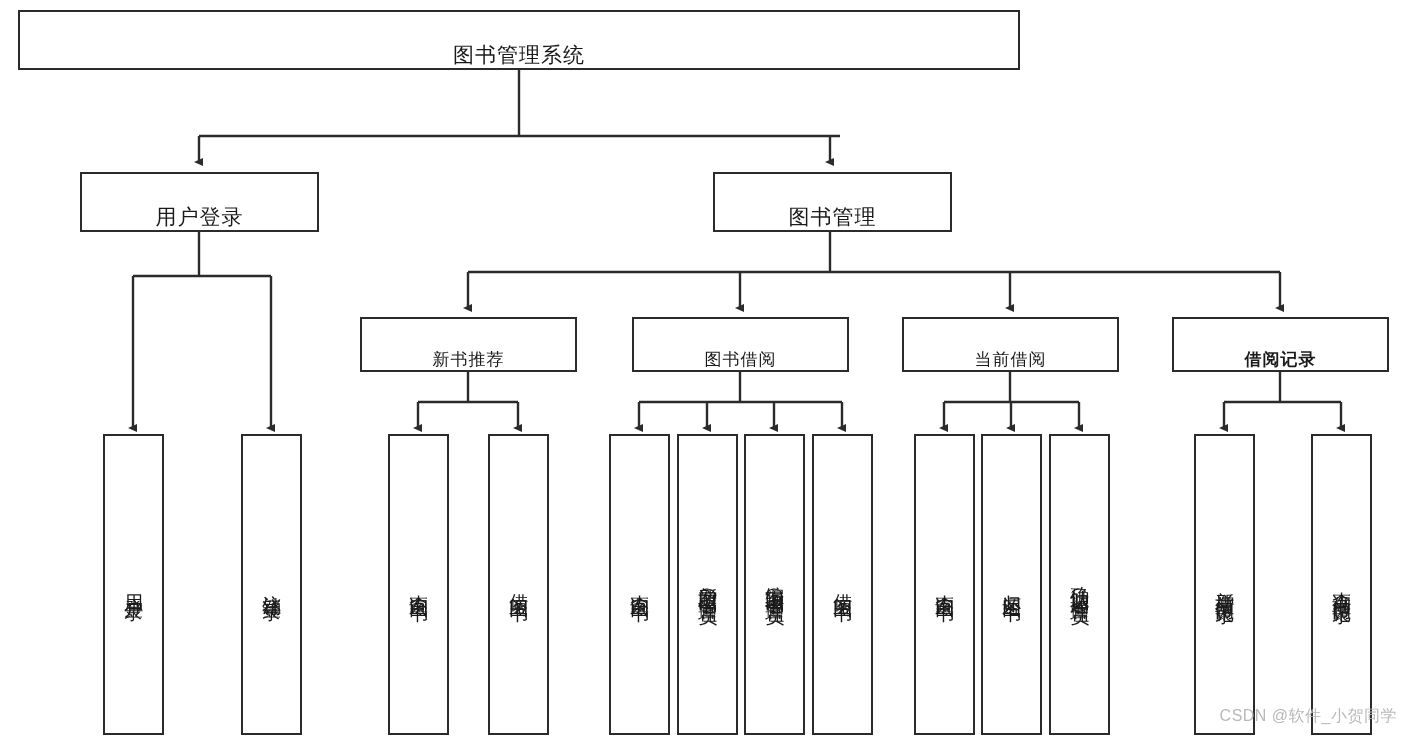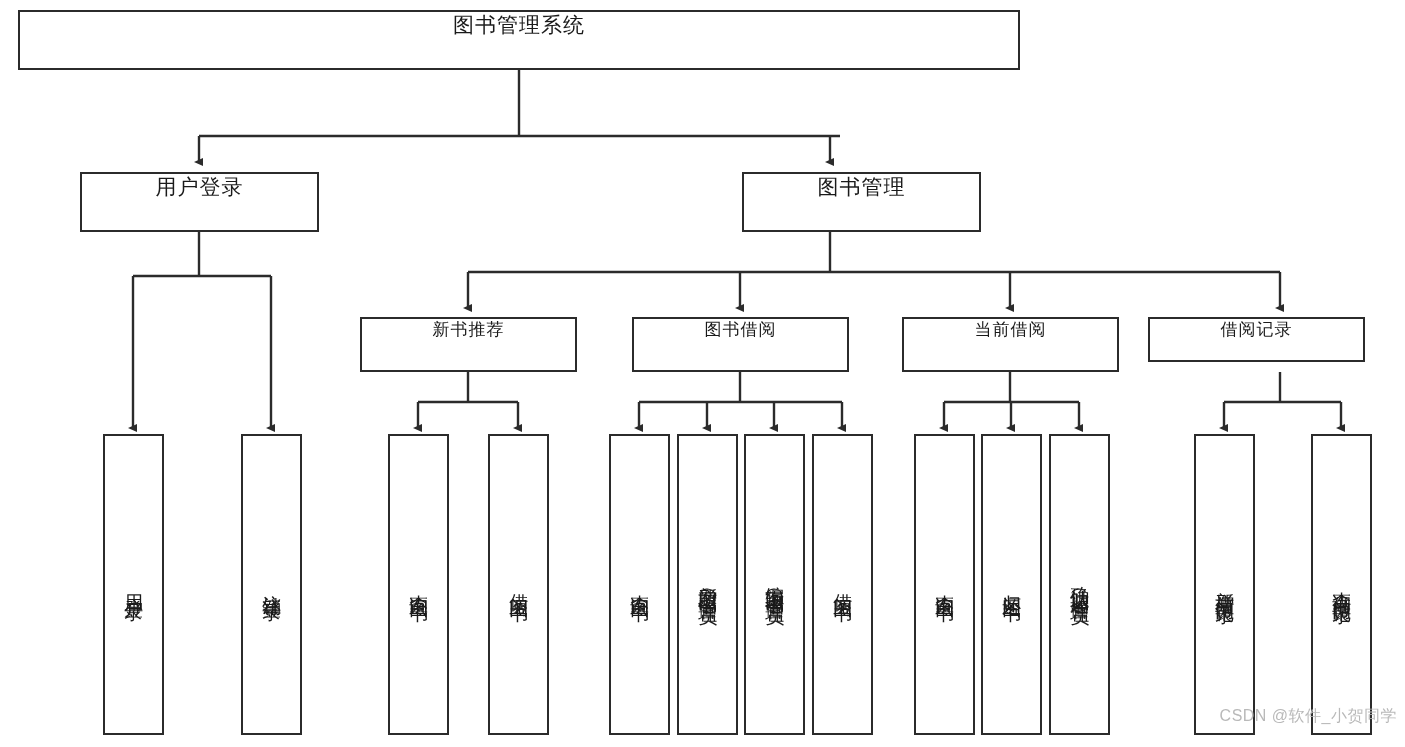--- a/index.html
+++ b/index.html
@@ -19,21 +19,21 @@
     position:absolute;left:0;top:0;
     width:1405px;height:747px;
     pointer-events:none;
   }
   .node{
     position:absolute;
     box-sizing:border-box;
     background:#ffffff;
     border:2px solid #2b2b2b;
     display:flex;
-    align-items:flex-start;
+    align-items:flex-end;
     justify-content:center;
     color:#1a1a1a;
   }
   .node.root{
     border-width:2px;
   }
   .node .lbl{
     font-size:21px;
     line-height:1.25;
     letter-spacing:1px;
@@ -121,34 +121,34 @@
     </g>
   </svg>
 
   <div class="node root" style="left:18px;top:10px;width:1002px;height:60px;">
     <span class="lbl">图书管理系统</span>
   </div>
 
   <div class="node level2" style="left:80px;top:172px;width:239px;height:60px;">
     <span class="lbl">用户登录</span>
   </div>
-  <div class="node level2" style="left:742px;top:172px;width:239px;height:60px;">
+  <div class="node level2" style="left:713px;top:172px;width:239px;height:60px;">
     <span class="lbl">图书管理</span>
   </div>
 
   <div class="node level3" style="left:360px;top:317px;width:217px;height:55px;">
     <span class="lbl">新书推荐</span>
   </div>
   <div class="node level3" style="left:632px;top:317px;width:217px;height:55px;">
     <span class="lbl">图书借阅</span>
   </div>
   <div class="node level3" style="left:902px;top:317px;width:217px;height:55px;">
     <span class="lbl">当前借阅</span>
   </div>
-  <div class="node level3" style="left:1148px;top:317px;width:217px;height:45px;">
+  <div class="node level3" style="left:1172px;top:317px;width:217px;height:55px;font-weight:bold;">
     <span class="lbl">借阅记录</span>
   </div>
 
   <div class="node leaf" style="left:103px;top:434px;width:61px;height:301px;">
     <span class="lbl">用户登录</span>
   </div>
   <div class="node leaf" style="left:241px;top:434px;width:61px;height:301px;">
     <span class="lbl">注销登录</span>
   </div>
 

